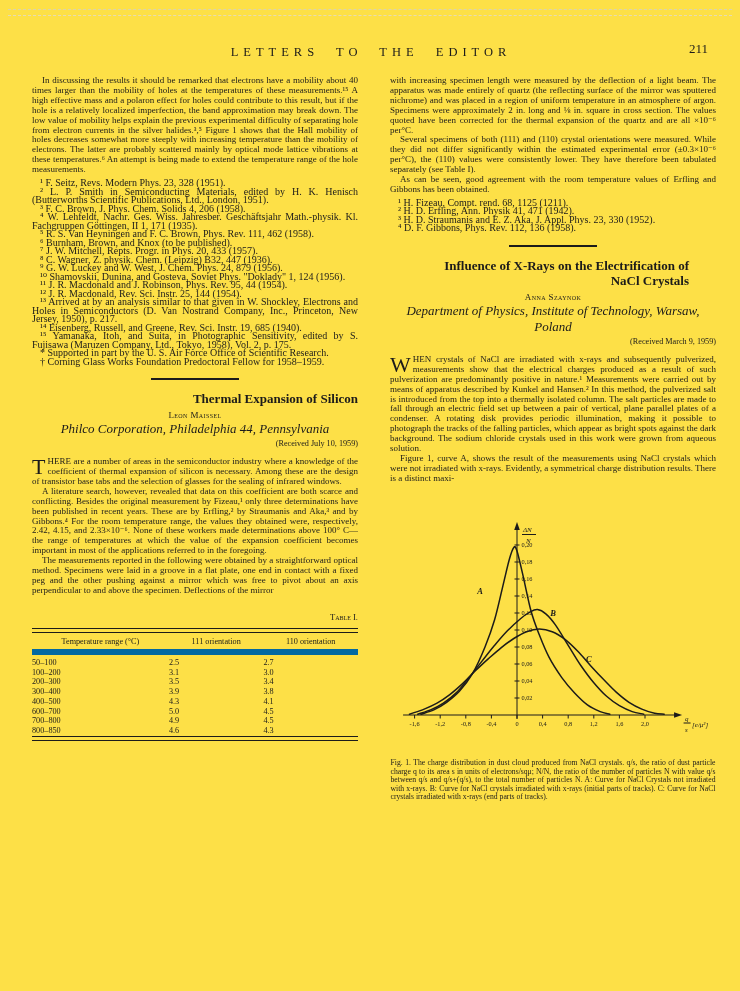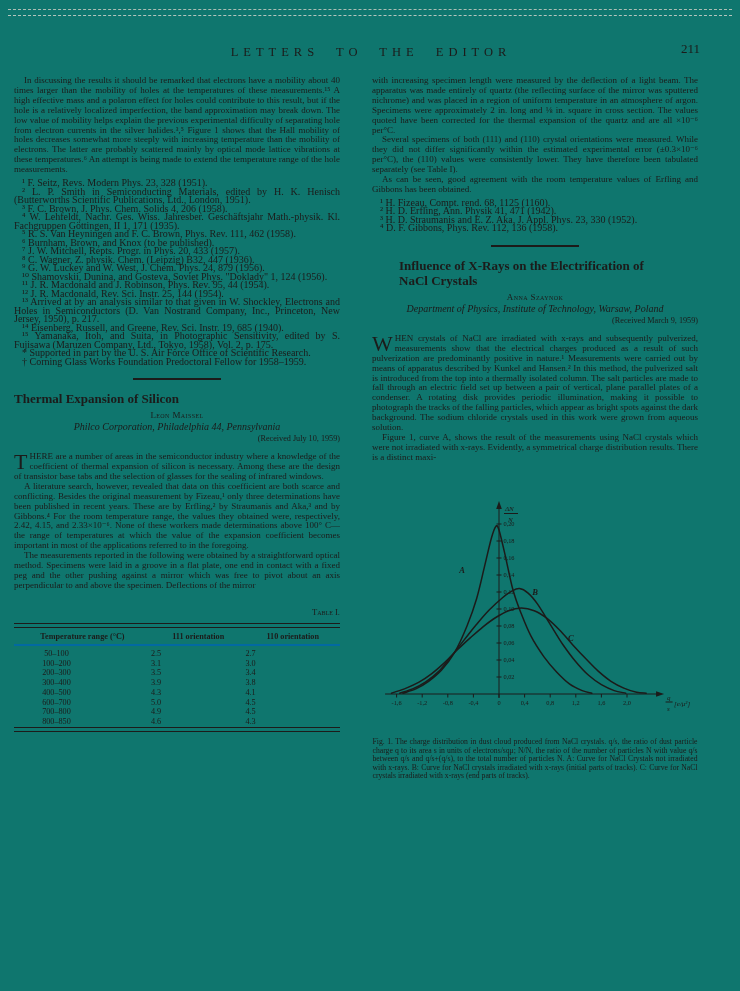--- a/index.html
+++ b/index.html
@@ -1,47 +1,47 @@
 <!DOCTYPE html>
 <html><head>
 <meta charset="utf-8">
 <style>
   html,body{margin:0;padding:0}
   body{
     width:740px;height:991px;background:#f6f4ef;color:#1c1b1a;
     font-family:"Liberation Serif","DejaVu Serif",serif;
   }
-  .page{position:relative;width:740px;height:991px;overflow:hidden;background:#0f766e}
+  .page{position:relative;width:740px;height:991px;overflow:hidden;background:#fde047}
   .scan-noise{position:absolute;top:9px;left:8px;right:8px;height:5px;
     border-top:1px dashed #d3d0c7;border-bottom:1px dashed #dedbd2;opacity:.8}
   .header{position:absolute;top:42px;left:30px;right:28px;text-align:center}
   .header-title{display:inline-block;font-size:12.5px;letter-spacing:5px;word-spacing:9px}
-  .page-num{position:absolute;right:12px;top:-1px;font-size:13px}
-  .columns{position:absolute;top:76px;left:14px;width:684px;height:915px;
+  .page-num{position:absolute;right:4px;top:-1px;font-size:13px}
+  .columns{position:absolute;top:76px;left:32px;width:684px;height:915px;
     display:flex;gap:32px;overflow:hidden}
   .col{width:332px}
   .body{font-size:9px;line-height:9.9px;text-align:justify;margin:0}
   .ind{text-indent:10px}
   .refs{margin-top:4px}
   .ref{font-size:10px;line-height:8.5px;text-align:justify;margin:0;text-indent:8px}
   .section-rule{width:88px;height:2px;background:#1c1b1a;margin:12px auto 11px}
-  .art-title{font-size:13px;font-weight:bold;text-align:left;margin:10px auto 3px;line-height:15px}
+  .art-title{font-size:13px;font-weight:bold;text-align:right;margin:10px auto 3px;line-height:15px}
   .art-title.narrow{max-width:272px}
   .author{font-variant:small-caps;font-size:9px;text-align:center;letter-spacing:.4px;margin-top:4px}
-  .affil{font-style:italic;font-size:10px;text-align:center;margin-top:1px}
+  .affil{font-style:italic;font-size:13px;text-align:center;margin-top:1px}
   .received{font-size:8.2px;text-align:right;margin:2px 0 9px}
   .dropcap{float:left;font-size:22px;line-height:18px;margin:1px 2px 0 0}
   .tablewrap{margin-top:16px}
   .tab-title{font-variant:small-caps;font-size:8.6px;text-align:right;margin-bottom:6px}
   .dbl-rule{height:3px;border-top:1px solid #1c1b1a;border-bottom:1px solid #1c1b1a}
   table{width:100%;border-collapse:collapse;font-size:8.2px}
-  thead th{font-weight:bold;padding:4px 0 3px;border-bottom:2px solid #0369a1}
+  thead th{font-weight:normal;padding:4px 0 3px;border-bottom:6px solid #0369a1}
   th.c1{width:42%}th.c2{width:29%}th.c3{width:29%}
   td{text-align:left;padding:.4px 0}
-  td.c1{text-align:center;padding-right:52px}
+  td.c1{text-align:left;padding-right:52px}
   tbody tr:first-child td{padding-top:3px}
   tbody tr:last-child td{}
   .figure{width:325px;margin:16px auto 0}
   .figure svg{display:block}
   .caption{font-size:7.7px;line-height:8.5px;text-align:justify;}
   
   .ax{stroke:#1c1b1a;stroke-width:1;fill:none}
   .fillshape{fill:#1c1b1a;stroke:none}
   .curve{stroke:#1c1b1a;stroke-width:1.5;fill:none;stroke-linecap:round}
   .tick{font-family:"Liberation Serif",serif;font-size:6.3px;fill:#1c1b1a}
@@ -152,21 +152,21 @@
         <div class="dbl-rule"></div>
       </div>
     </div>
 
     <div class="col">
       <p class="body">with increasing specimen length were measured by the deflection of a light beam. The apparatus was made entirely of quartz (the reflecting surface of the mirror was sputtered nichrome) and was placed in a region of uniform temperature in an atmosphere of argon. Specimens were approximately 2 in. long and ⅛ in. square in cross section. The values quoted have been corrected for the thermal expansion of the quartz and are all ×10⁻⁶ per°C.</p>
       <p class="body ind">Several specimens of both (111) and (110) crystal orientations were measured. While they did not differ significantly within the estimated experimental error (±0.3×10⁻⁶ per°C), the (110) values were consistently lower. They have therefore been tabulated separately (see Table I).</p>
       <p class="body ind">As can be seen, good agreement with the room temperature values of Erfling and Gibbons has been obtained.</p>
 
       <div class="refs">
-          <p class="ref">¹ H. Fizeau, Compt. rend. 68, 1125 (1160).</p>
+          <p class="ref">¹ H. Fizeau, Compt. rend. 68, 1125 (1211).</p>
           <p class="ref">² H. D. Erfling, Ann. Physik 41, 471 (1942).</p>
           <p class="ref">³ H. D. Straumanis and E. Z. Aka, J. Appl. Phys. 23, 330 (1952).</p>
           <p class="ref">⁴ D. F. Gibbons, Phys. Rev. 112, 136 (1958).</p>
         </div>
 
       <div class="section-rule"></div>
 
       <h2 class="art-title narrow">Influence of X-Rays on the Electrification of NaCl Crystals</h2>
       <div class="author">Anna Szaynok</div>
       <div class="affil">Department of Physics, Institute of Technology, Warsaw, Poland</div>

